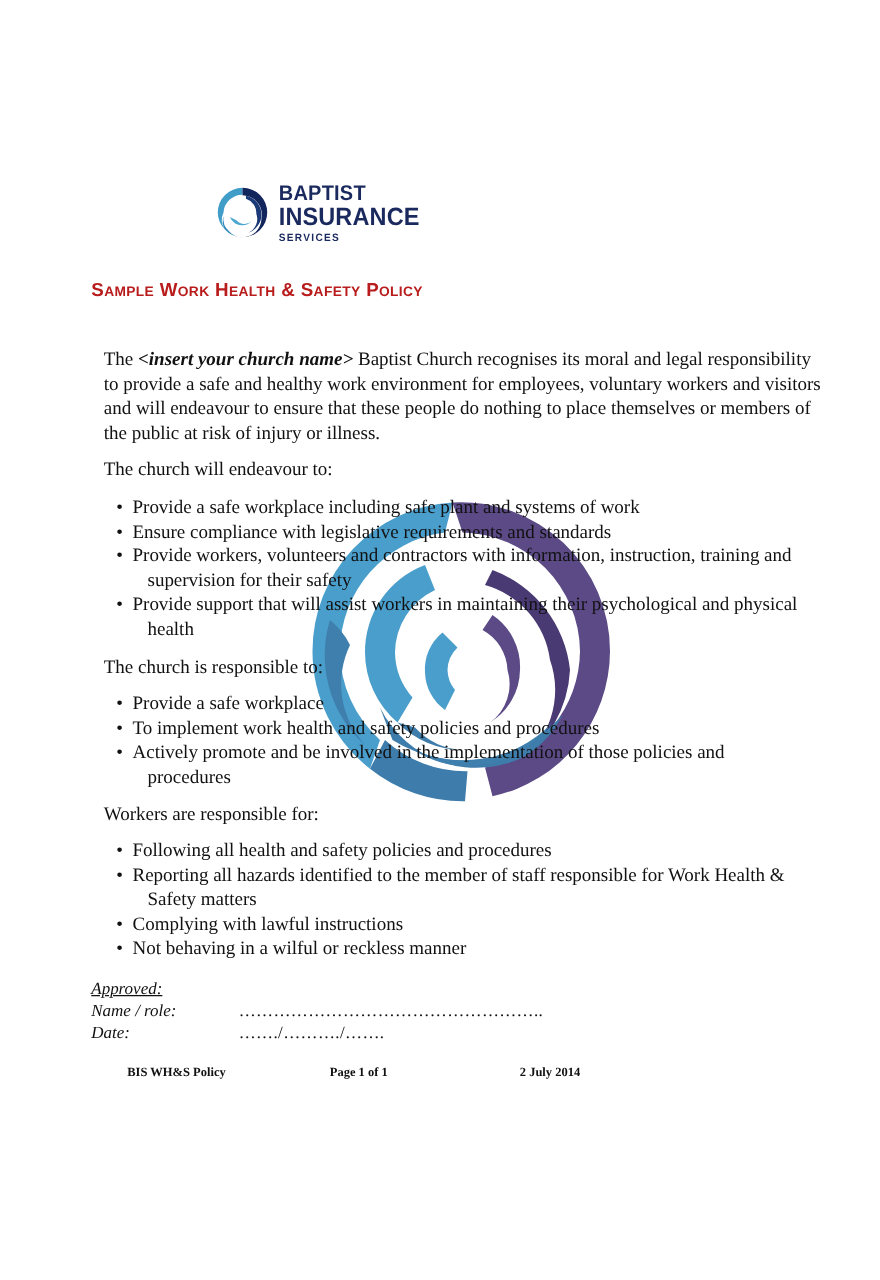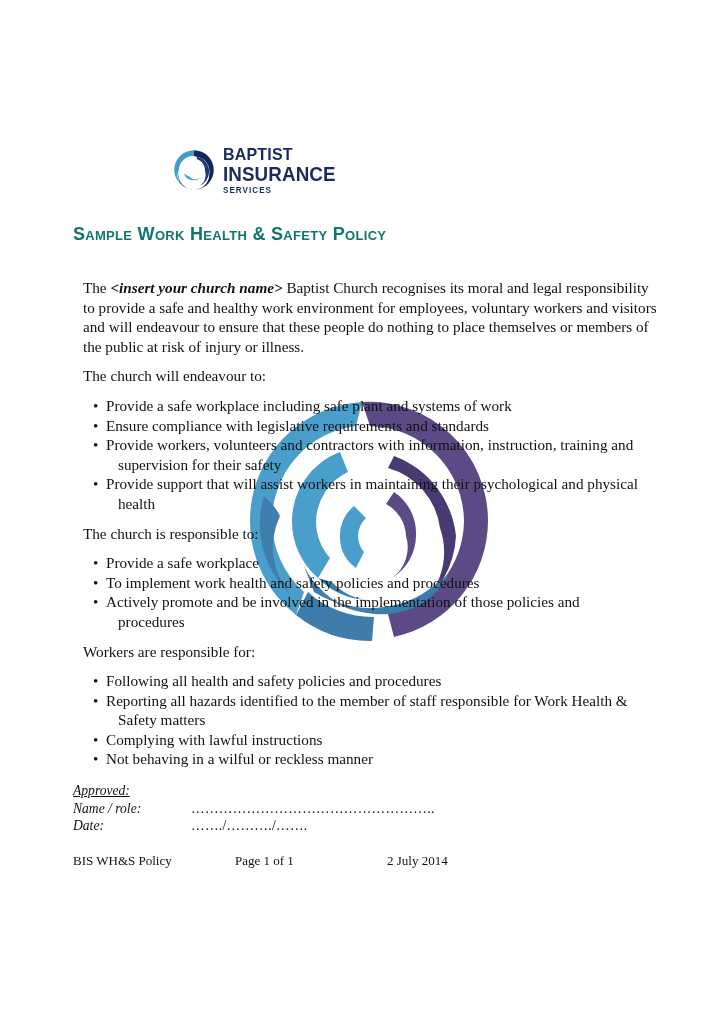--- a/index.html
+++ b/index.html
@@ -83,22 +83,22 @@
     z-index: 0;
   }
 
   
   .doc-title {
     position: absolute;
     left: 57px;
     top: 224px;
     font-family: "Liberation Sans", "DejaVu Sans", sans-serif;
     font-weight: bold;
-    color: #0f766e;
-    font-size: 18px;
+    color: #b91c1c;
+    font-size: 15px;
     letter-spacing: 0.3px;
     font-variant: small-caps;
     z-index: 2;
     text-align: right;
   }
 
   
   .content {
     position: absolute;
     left: 57px;
@@ -168,23 +168,24 @@
     letter-spacing: 0.3px;
   }
 
   
   .footer {
     position: absolute;
     left: 57px;
     top: 853px;
     width: 420px;
     z-index: 2;
-    font-size: 13px;
-    font-weight: normal;
+    font-size: 10px;
+    font-weight: bold;
     display: flex;
+    justify-content: center;
   }
   .footer-doc  { width: 130px; flex: 0 0 130px; }
   .footer-page { width: 128px; flex: 0 0 128px; margin-left: 32px; }
   .footer-date { flex: 0 0 auto; margin-left: 24px; }
 </style>
 </head>
 <body>
 
 <div class="page">
 

